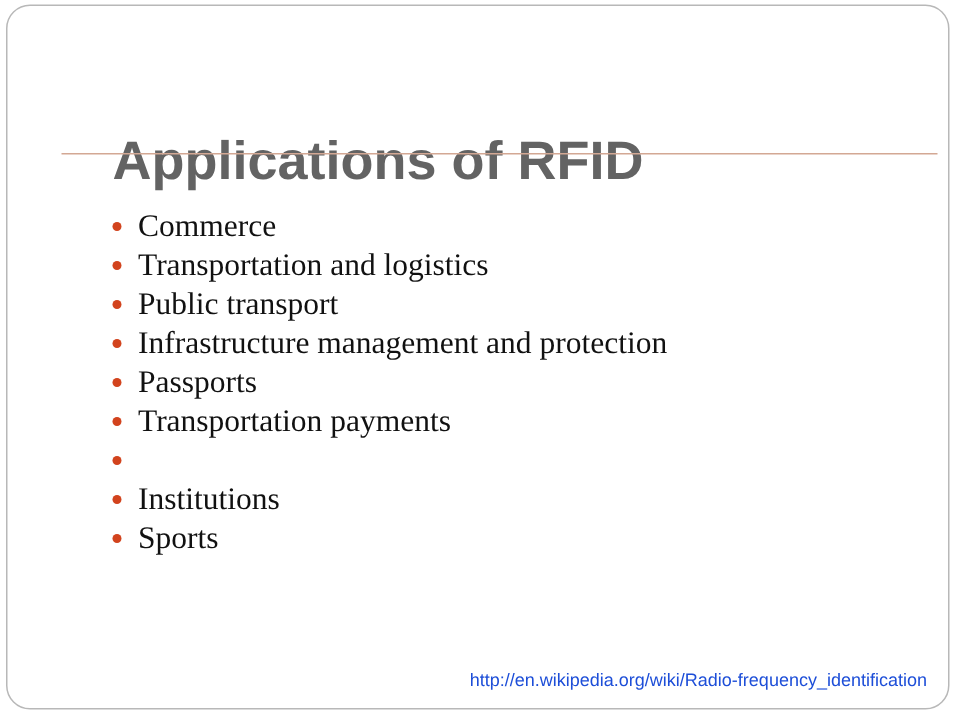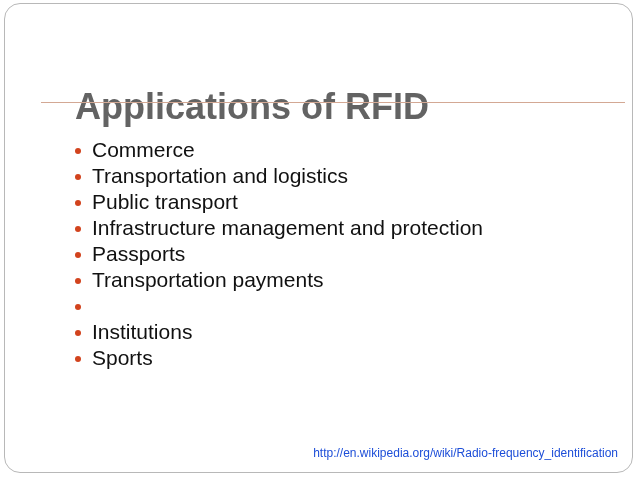--- a/index.html
+++ b/index.html
@@ -58,21 +58,21 @@
     margin: 0;
     padding: 0;
     list-style: none;
   }
 
   .bullet-item {
     position: relative;
     height: 26px;
     line-height: 26px;
     padding-left: 21px;
-    font-family: Liberation Sans, sans-serif;
+    font-family: Liberation Serif, serif;
     font-size: 21px;
     color: #111111;
     white-space: nowrap;
   }
 
   .bullet-dot {
     position: absolute;
     left: 4px;
     top: 11px;
     width: 6px;

